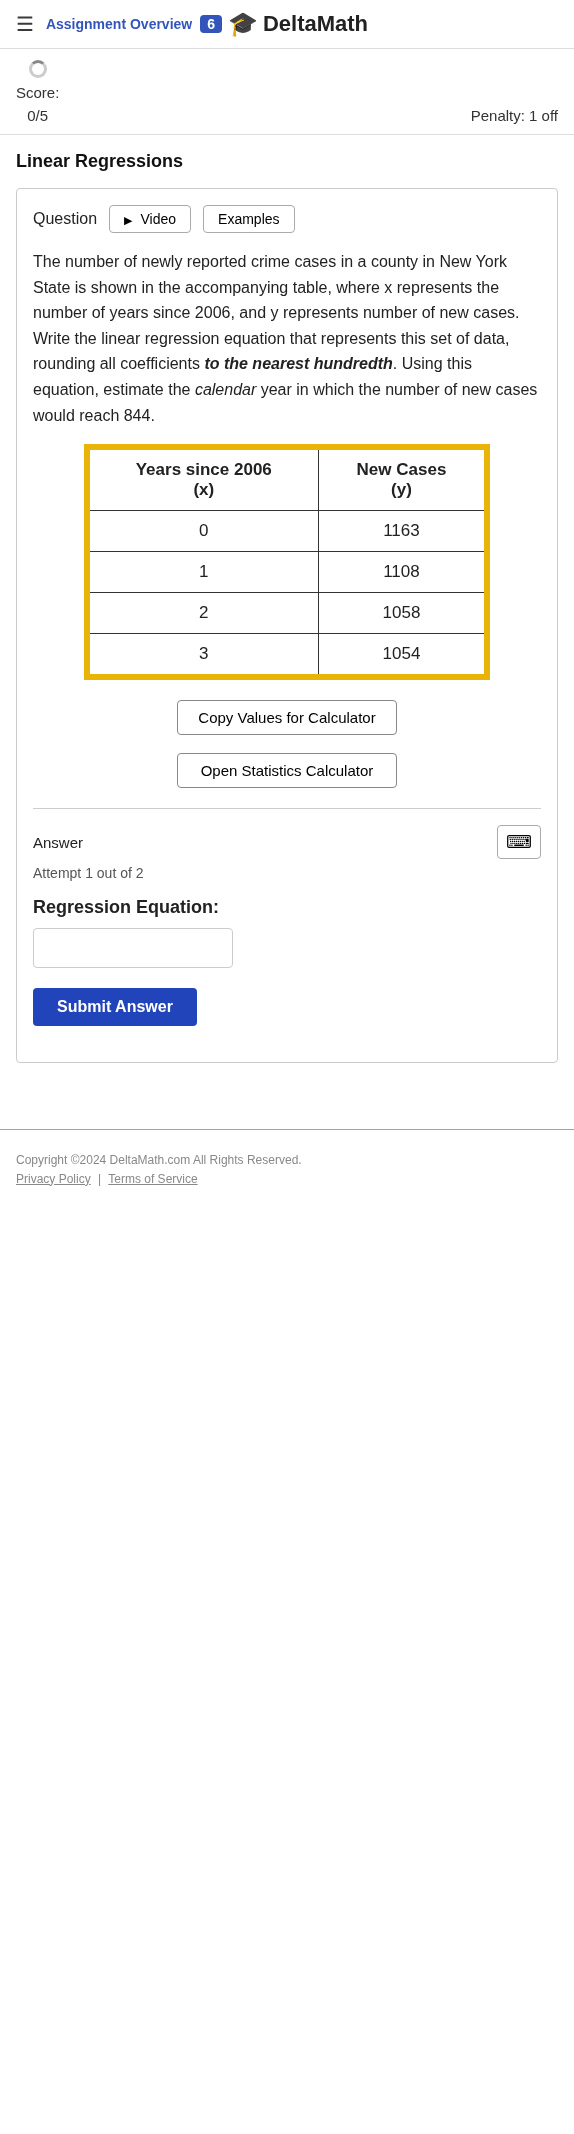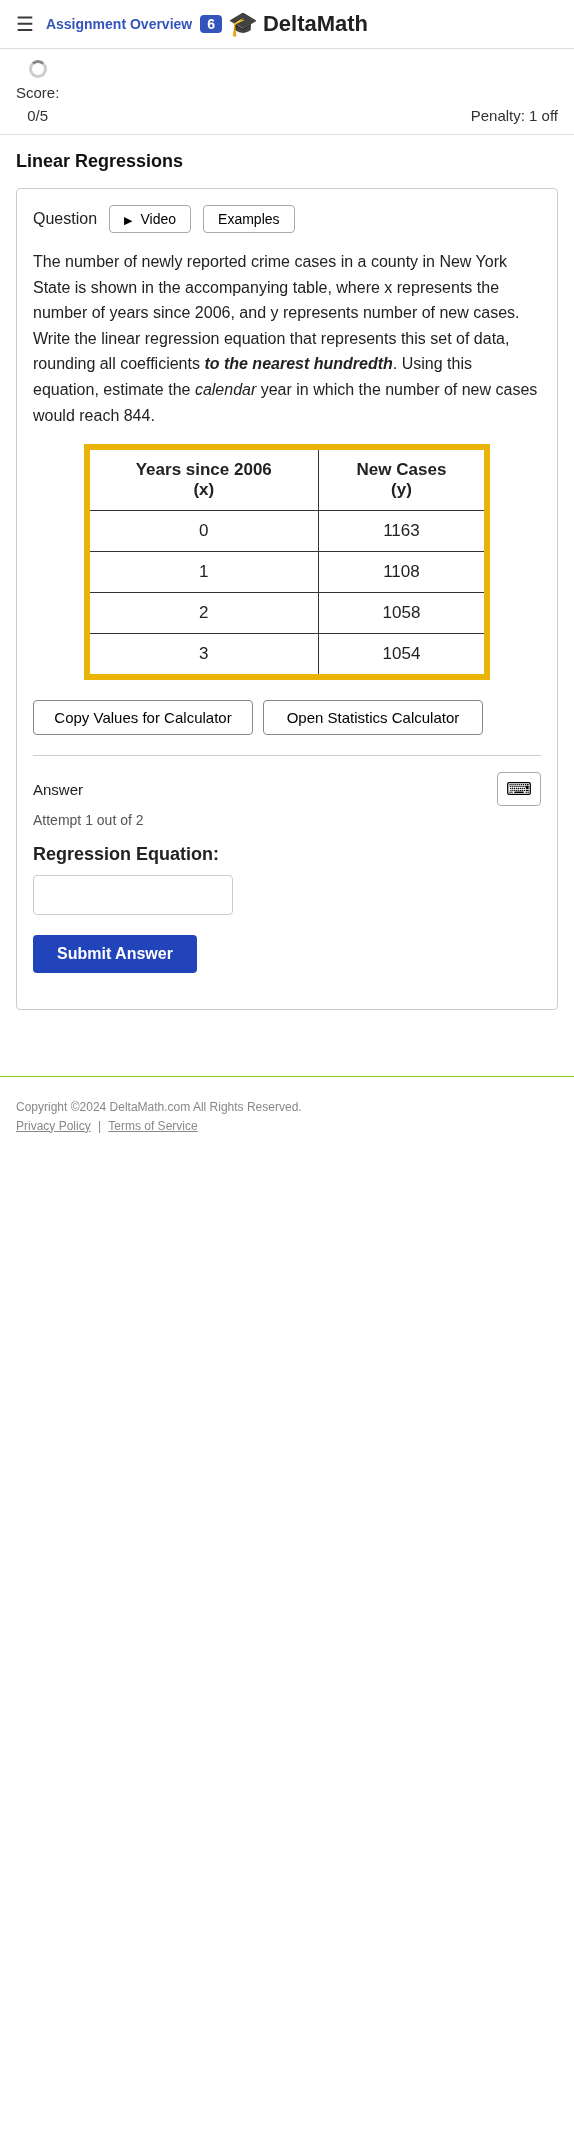--- a/index.html
+++ b/index.html
@@ -154,22 +154,23 @@
       font-size: 17px;
     }
     .data-table th {
       font-weight: bold;
       background: #fff;
     }
 
     
     .action-buttons {
       display: flex;
-      align-items: center;
-      gap: 10px;
+      flex-direction: column;
+      align-items: center;
+      gap: 18px;
       margin: 20px 0;
     }
     .action-btn {
       border: 1px solid #888;
       background: #fff;
       border-radius: 4px;
       padding: 8px 20px;
       font-size: 15px;
       cursor: pointer;
       min-width: 220px;

